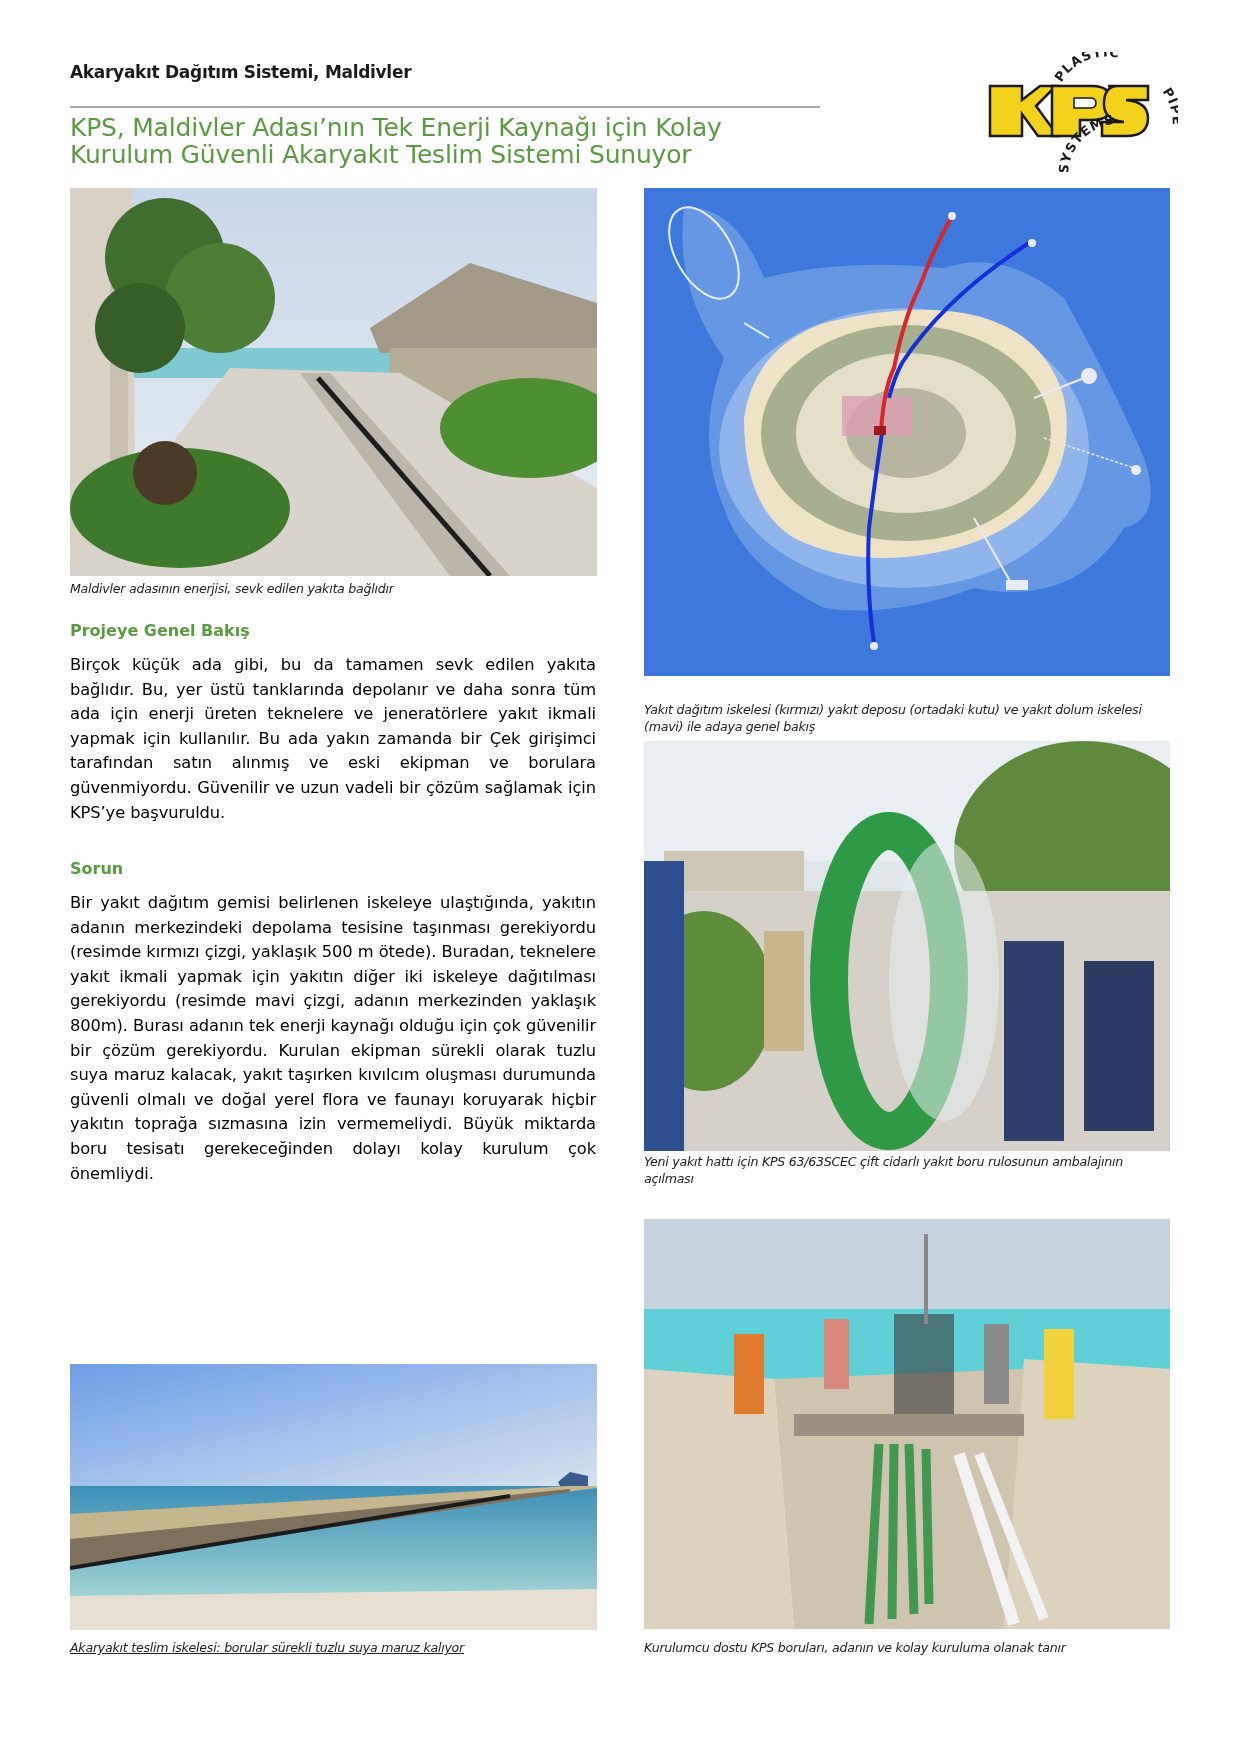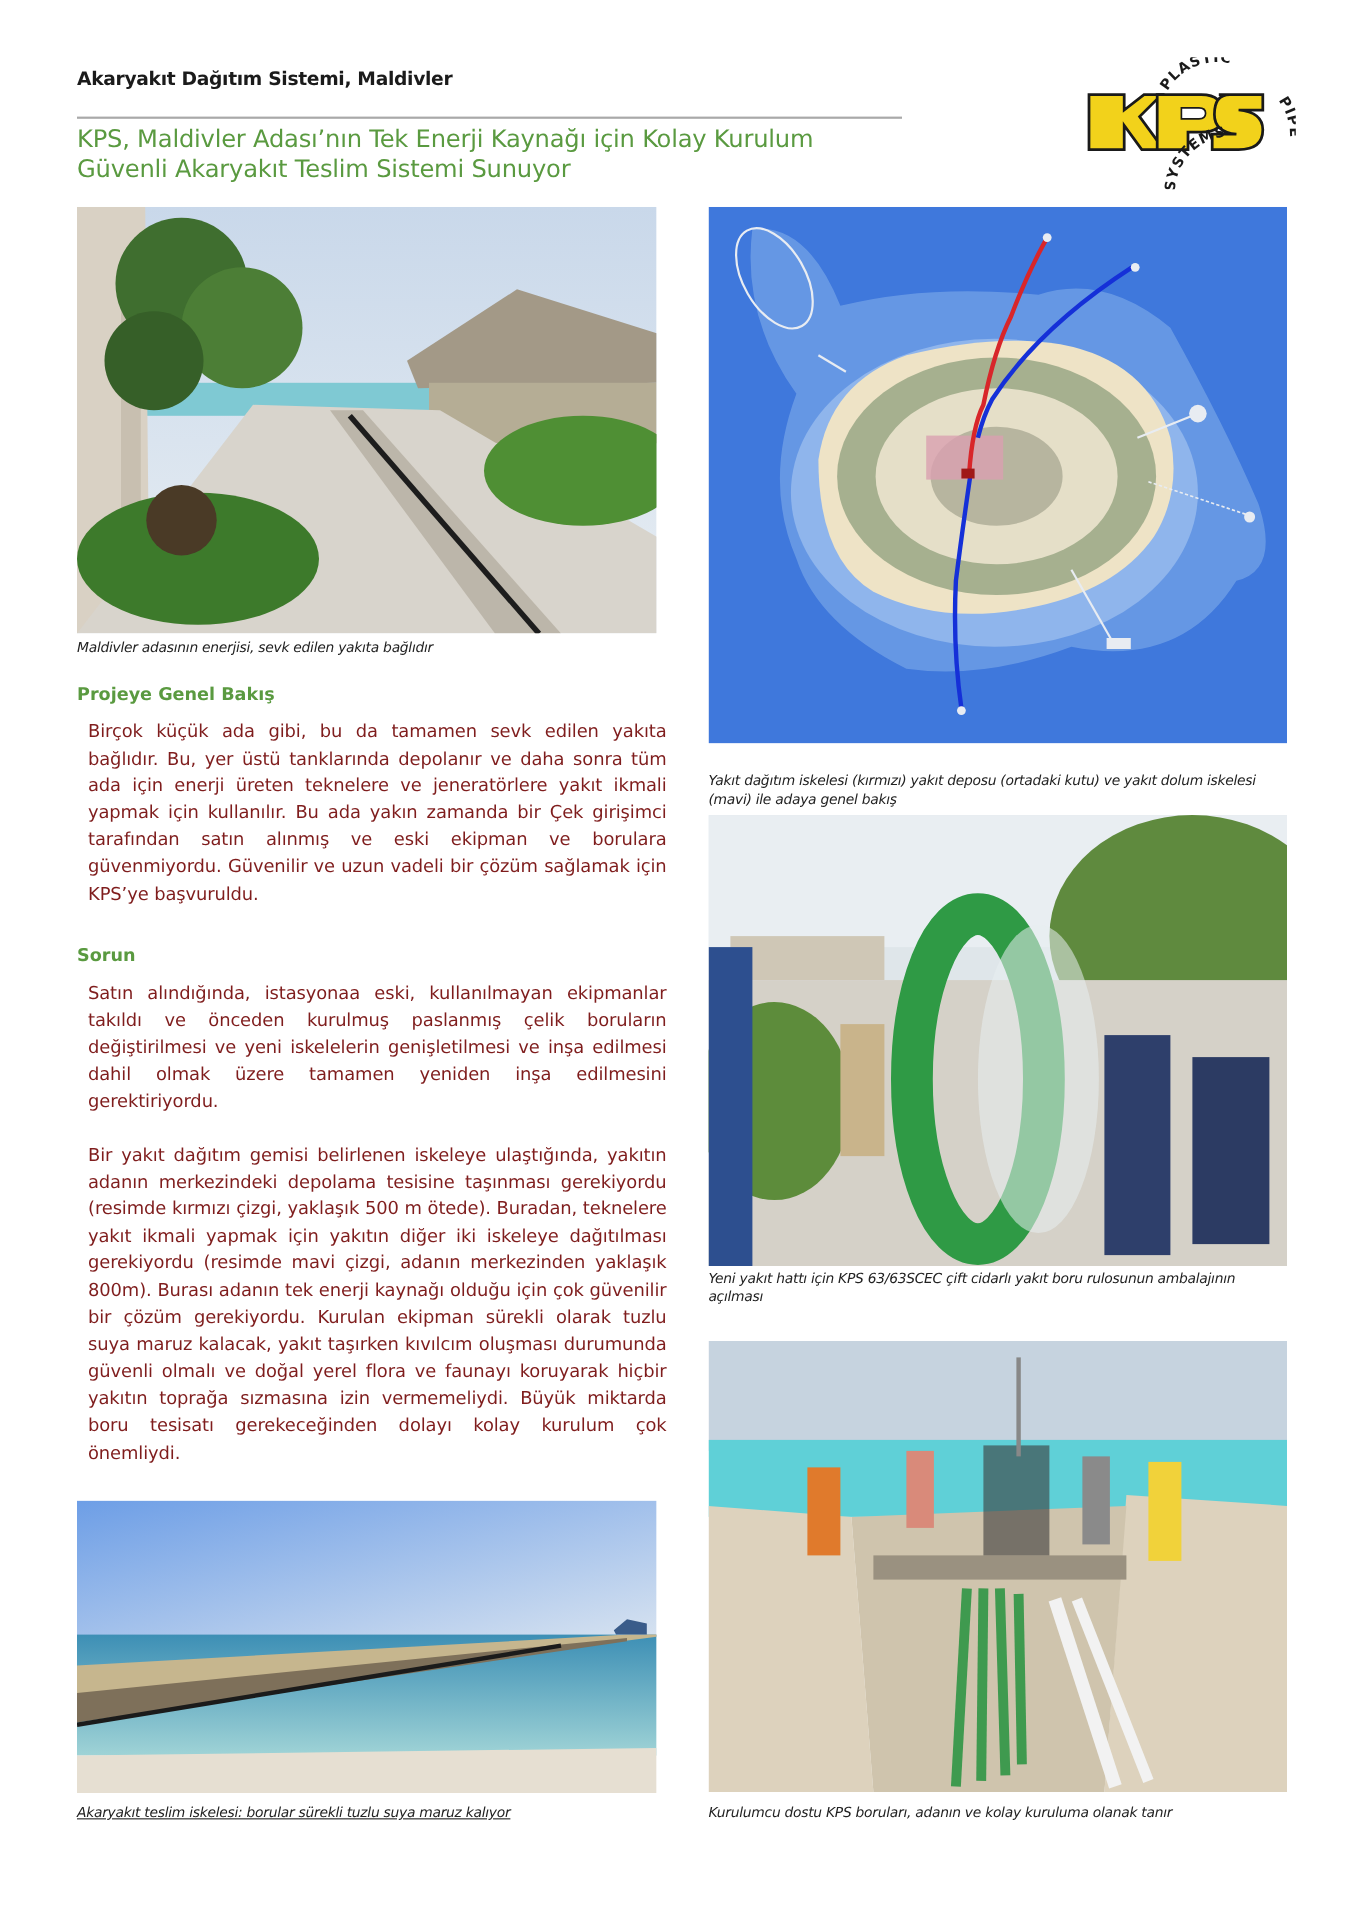--- a/index.html
+++ b/index.html
@@ -1,26 +1,26 @@
 <!DOCTYPE html>
 <html><head>
 <meta charset="utf-8">
 <style>
   html, body { margin:0; padding:0; background:#ffffff; }
   body { width:1240px; height:1753px; position:relative; overflow:hidden;
          font-family:"DejaVu Sans", "Liberation Sans", sans-serif; color:#1a1a1a; }
   .abs { position:absolute; }
   .title { left:70px; top:62px; font-size:17px; font-weight:bold; color:#1b1b1b; letter-spacing:-0.3px; white-space:nowrap; }
   .rule { left:70px; top:106px; width:750px; height:2px; background:#a9a9a9; }
-  .subtitle { left:70px; top:114px; width:740px; font-size:22px; line-height:27px; color:#5a9a40; letter-spacing:-0.2px; }
+  .subtitle { left:70px; top:114px; width:740px; font-size:25px; line-height:27px; color:#5a9a40; letter-spacing:-0.2px; }
   .logo { left:988px; top:52px; width:190px; height:120px; }
   .photo { overflow:hidden; }
   .caption { font-family:"DejaVu Sans", sans-serif; font-style:italic; font-size:12.6px; line-height:17px; color:#222; letter-spacing:-0.25px; }
   .heading { font-size:16px; font-weight:bold; color:#5a9a40; left:70px; }
-  .body-text { left:80px; width:526px; font-size:16.3px; line-height:24.6px; text-align:justify; color:#7f1d1d; letter-spacing:-0.1px; }
+  .body-text { left:70px; width:526px; font-size:16.3px; line-height:24.6px; text-align:justify; color:#000000; letter-spacing:-0.1px; }
   .body-text p { margin:0; }
   svg { display:block; }
 </style>
 </head>
 <body>
 
 <div class="abs title">Akaryakıt Dağıtım Sistemi, Maldivler</div>
 <div class="abs rule"></div>
 <div class="abs subtitle">KPS, Maldivler Adası’nın Tek Enerji Kaynağı için Kolay Kurulum Güvenli Akaryakıt Teslim Sistemi Sunuyor</div>
 
@@ -81,21 +81,20 @@
 </div>
 <div class="abs caption" style="left:70px; top:580px; width:527px;">Maldivler adasının enerjisi, sevk edilen yakıta bağlıdır</div>
 
 <div class="abs heading" style="top:621px;">Projeye Genel Bakış</div>
 <div class="abs body-text" style="top:653px;">
   <p>Birçok küçük ada gibi, bu da tamamen sevk edilen yakıta bağlıdır. Bu, yer üstü tanklarında depolanır ve daha sonra tüm ada için enerji üreten teknelere ve jeneratörlere yakıt ikmali yapmak için kullanılır. Bu ada yakın zamanda bir Çek girişimci tarafından satın alınmış ve eski ekipman ve borulara güvenmiyordu. Güvenilir ve uzun vadeli bir çözüm sağlamak için KPS’ye başvuruldu.</p>
 </div>
 
 <div class="abs heading" style="top:859px;">Sorun</div>
 <div class="abs body-text" style="top:891px;">
-  <p style="margin-bottom:24px;">Satın alındığında, istasyonaa eski, kullanılmayan ekipmanlar takıldı ve önceden kurulmuş paslanmış çelik boruların değiştirilmesi ve yeni iskelelerin genişletilmesi ve inşa edilmesi dahil olmak üzere tamamen yeniden inşa edilmesini gerektiriyordu.</p>
   <p>Bir yakıt dağıtım gemisi belirlenen iskeleye ulaştığında, yakıtın adanın merkezindeki depolama tesisine taşınması gerekiyordu (resimde kırmızı çizgi, yaklaşık 500 m ötede). Buradan, teknelere yakıt ikmali yapmak için yakıtın diğer iki iskeleye dağıtılması gerekiyordu (resimde mavi çizgi, adanın merkezinden yaklaşık 800m). Burası adanın tek enerji kaynağı olduğu için çok güvenilir bir çözüm gerekiyordu. Kurulan ekipman sürekli olarak tuzlu suya maruz kalacak, yakıt taşırken kıvılcım oluşması durumunda güvenli olmalı ve doğal yerel flora ve faunayı koruyarak hiçbir yakıtın toprağa sızmasına izin vermemeliydi. Büyük miktarda boru tesisatı gerekeceğinden dolayı kolay kurulum çok önemliydi.</p>
 </div>
 
 <div class="abs photo" style="left:70px; top:1364px; width:527px; height:266px;">
   <svg width="527" height="266" viewBox="0 0 527 266">
     <defs>
       <linearGradient id="sky2" x1="0" y1="0" x2="1" y2="1">
         <stop offset="0" stop-color="#6d9ee6"></stop>
           <stop offset="1" stop-color="#d6e2f0"></stop>
       </linearGradient>

